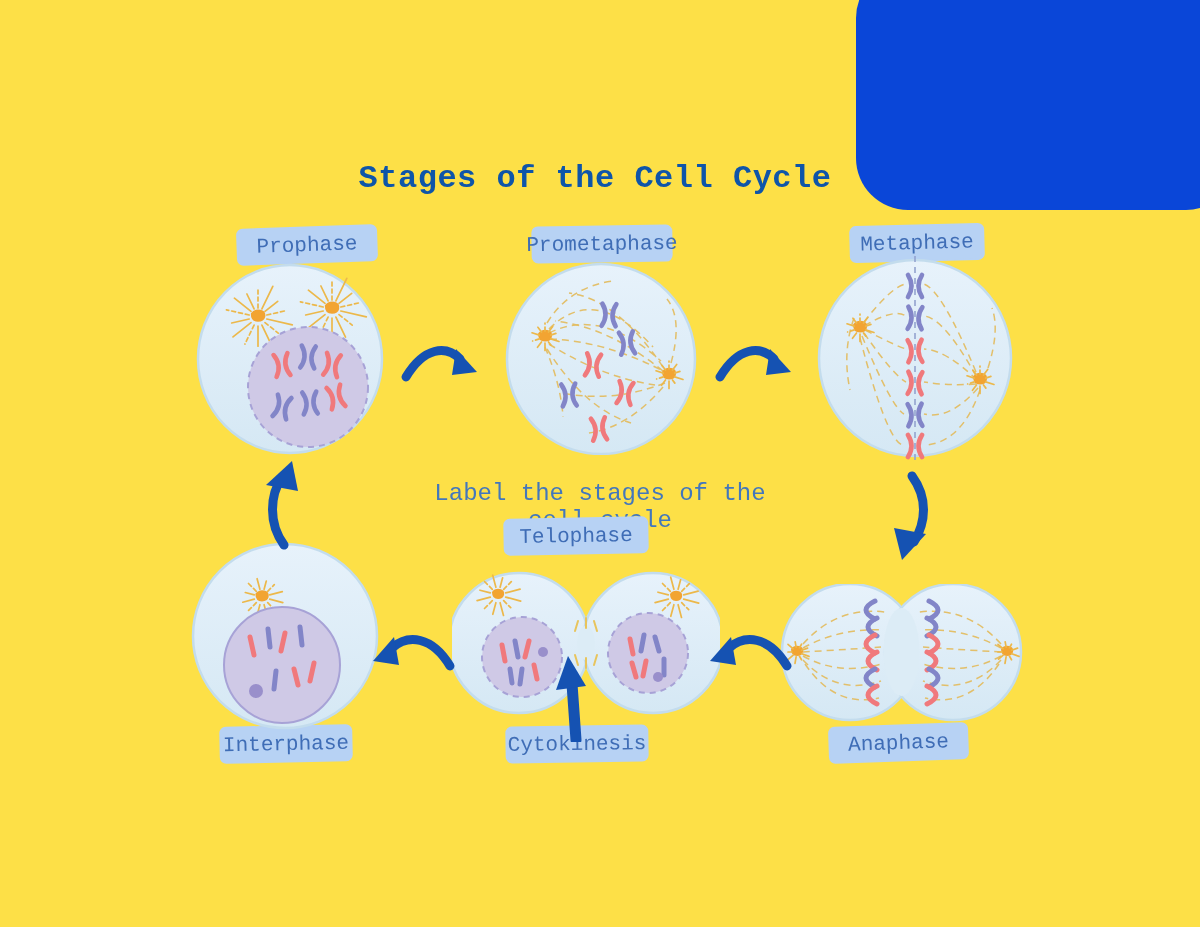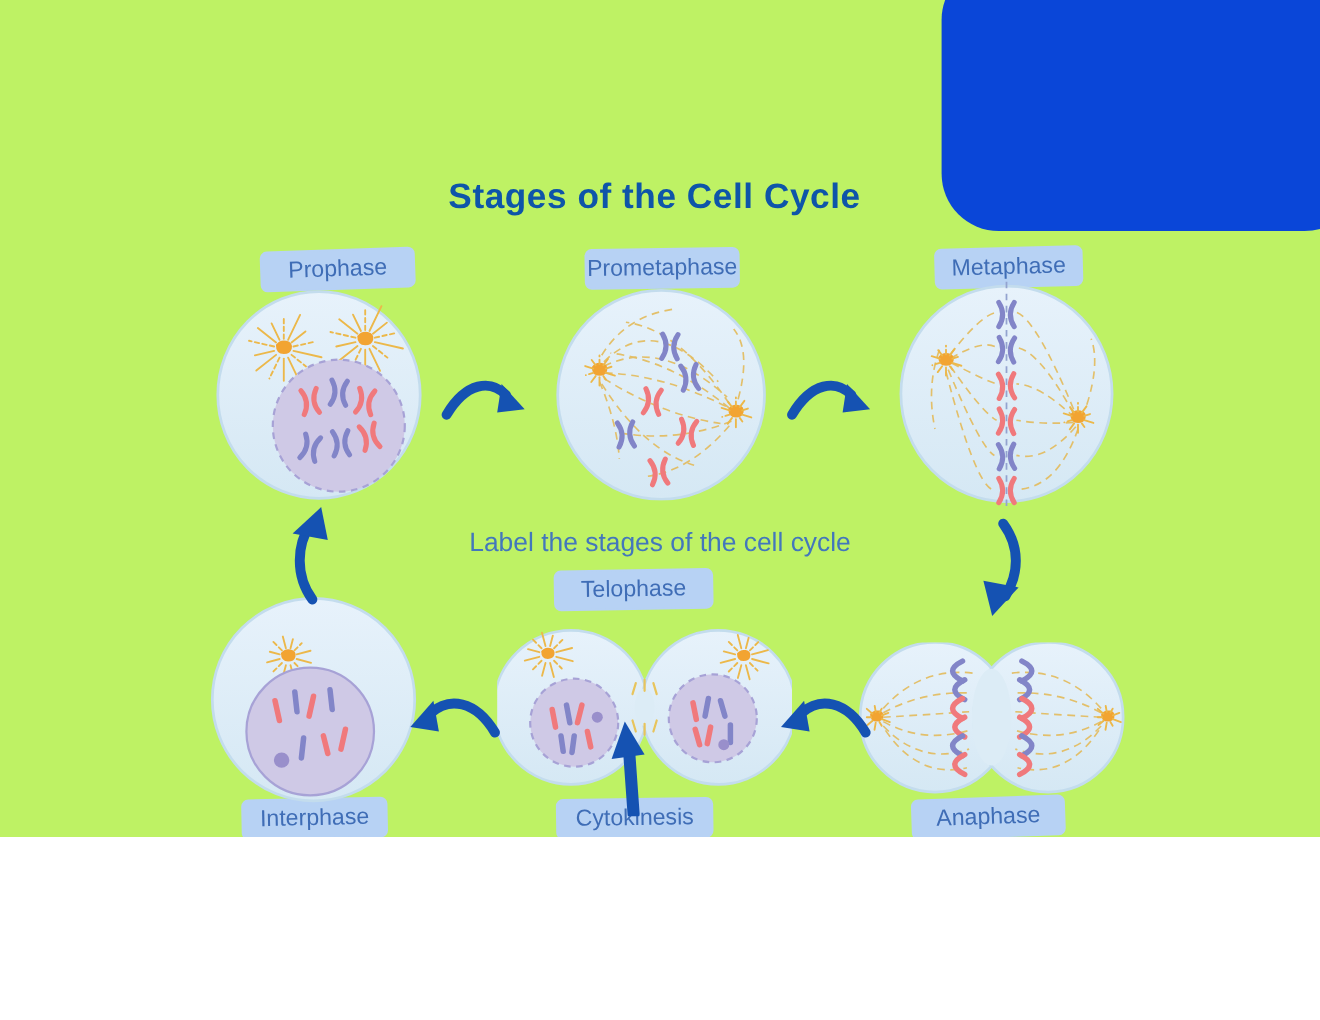--- a/index.html
+++ b/index.html
@@ -1,17 +1,17 @@
 <!DOCTYPE html>
 <html style="--corner-accent: #0a46d8; --arrow: #1552b2; --label-background: #b7d2f4; --label-text: #3f6db6; --title-text: #0e55a9; --instruction-text: #4377bc; --cell-fill: #ddedf7; --cell-outline: #c3dced; --nucleus-fill: #cfc9e6; --nucleus-outline: #a7a2d6; --chromosome-red: #f0797c; --chromosome-purple: #8285c8; --centrosome: #f2a432; --spindle-fiber: #e3bd62;"><head>
 <meta charset="utf-8">
 <style>
   html,body{margin:0;padding:0;background:#ffffff;}
   body{font-family:"Liberation Sans", sans-serif;}
-  #stage{position:relative;width:1200px;height:761px;background:#bef264;overflow:hidden;}
+  #stage{position:relative;width:1200px;height:927px;background:#fde047;overflow:hidden;font-family:Liberation Mono, monospace;}
 
   
   .corner{position:absolute;top:-34px;right:-38px;width:382px;height:244px;
           background:var(--corner-accent,#0a46d8);border-radius:52px;}
 
   
   .title{position:absolute;left:300px;top:160px;width:590px;text-align:center;
          font-size:32px;font-weight:800;letter-spacing:.5px;color:var(--title-text,#0e55a9);}
   .instruction{position:absolute;left:420px;top:480px;width:360px;text-align:center;
          font-size:24px;color:var(--instruction-text,#4377bc);}

